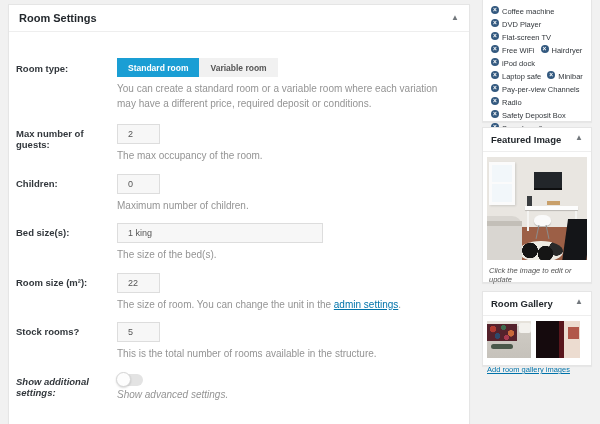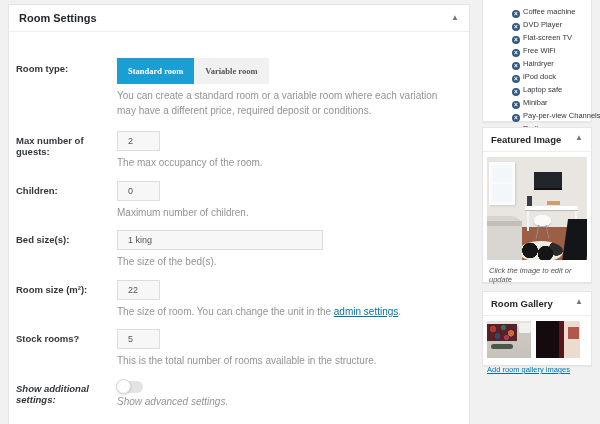--- a/index.html
+++ b/index.html
@@ -39,37 +39,37 @@
   .fdesc { font-size:10px; color:#949494; margin-top:5px; line-height:1.45; max-width:330px; }
   .fdesc a { color:#0073aa; }
   .tinput {
     background:#f7f7f7; border:1px solid #ddd; height:20px; font-size:9px;
     color:#555; padding:0 0 0 10px; font-family:"Liberation Sans",sans-serif; outline:none;
   }
   .w-sm { width:43px; }
   .w-lg { width:206px; }
   .btn-group { display:flex; }
   .btn {
-    border:none; height:26px; padding:0 11px; font-size:8.5px; font-weight:bold;
-    background:#f1f1f1; color:#555; cursor:pointer; font-family:Liberation Serif, serif;
+    border:none; height:19px; padding:0 11px; font-size:8.5px; font-weight:bold;
+    background:#f1f1f1; color:#555; cursor:pointer; font-family:Liberation Sans, sans-serif;
   }
   .btn.active { background:#1a9ed4; color:#fff; }
   .toggle {
     width:26px; height:12px; background:#e3e3e3; border-radius:7px; position:relative;
     margin-top:3px; cursor:pointer;
   }
   .toggle-knob {
     position:absolute; left:-1px; top:-2px; width:15px; height:15px; border-radius:50%;
     background:#fdfdfd; border:1px solid #d5d5d5; box-shadow:0 1px 2px rgba(0,0,0,.15);
   }
   
   .side { left:482px; width:110px; }
   #tags-panel { top:0; height:122px; border-top:none; padding:6px 8px 8px 8px; }
   .tag-wrap { display:flex; flex-wrap:wrap; column-gap:6px; row-gap:1px; }
-  .tag { display:inline-flex; align-items:flex-end; gap:3px; font-size:7.5px; color:#32373c; line-height:12px; white-space:nowrap;margin-left:21px; }
+  .tag { display:inline-flex; align-items:flex-start; gap:3px; font-size:7.5px; color:#32373c; line-height:12px; white-space:nowrap; }
   .tag-x {
     width:8px; height:8px; border-radius:50%; background:#33597f; color:#fff;
     font-size:6.5px; line-height:8px; text-align:center; cursor:pointer; flex:0 0 8px;
     font-weight:bold;
   }
   .side-link { font-size:7.5px; color:#0073aa; text-decoration:underline; display:inline-block; margin-top:5px; }
   .side-head {
     display:flex; align-items:flex-start; justify-content:space-between;
     padding:6px 8px; border-bottom:1px solid #eee;
   }

